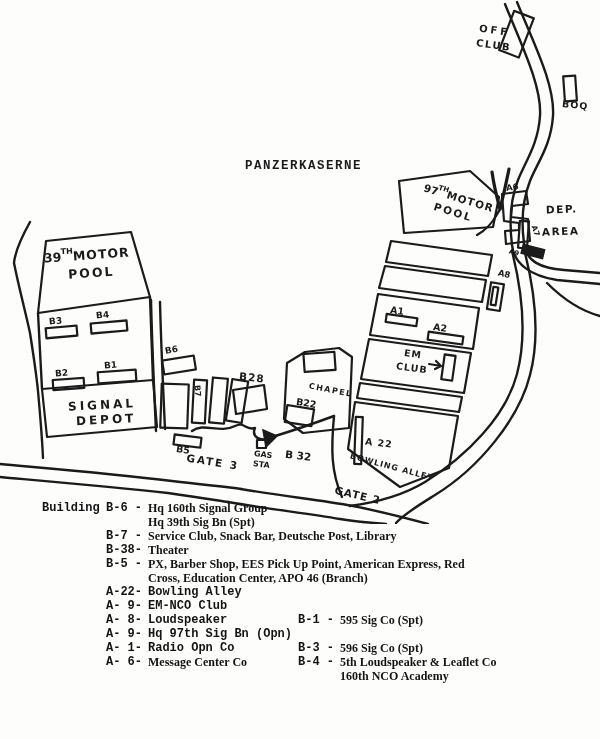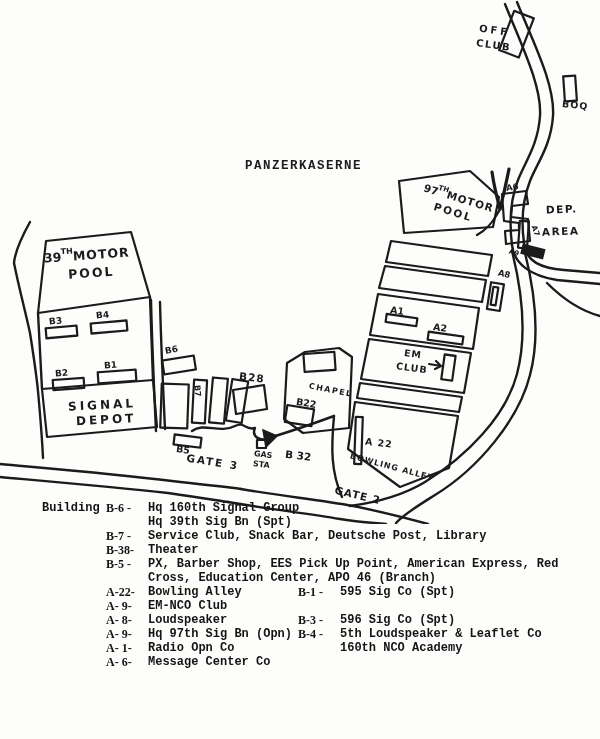--- a/index.html
+++ b/index.html
@@ -9,25 +9,25 @@
   .s{fill:none;stroke:#1b1b1b;stroke-width:2.2;stroke-linejoin:round;stroke-linecap:round;}
   .rd{fill:none;stroke:#1b1b1b;stroke-width:2.4;stroke-linejoin:round;stroke-linecap:round;}
   .rd3{fill:none;stroke:#1b1b1b;stroke-width:3.2;stroke-linejoin:round;stroke-linecap:round;}
   .fi{fill:#1b1b1b;stroke:#1b1b1b;stroke-width:1.5;}
   .legend{position:absolute;left:42px;top:501px;width:552px;color:#141414;
           font-family:"Liberation Mono",monospace;font-size:12px;font-weight:700;}
   .lrow{display:flex;height:14px;line-height:14px;white-space:pre;}
   .lprefix{flex:0 0 64px;}
   .lind64{flex:0 0 64px;}
   .lind106{flex:0 0 106px;}
-  .lcode{flex:0 0 42px;font-family:Liberation Serif, serif;}
-  .ldesc{white-space:pre;}
+  .lcode{flex:0 0 42px;}
+  .ldesc{white-space:pre;font-family:Liberation Serif, serif;}
   .ldescfix{flex:0 0 150px;white-space:pre;overflow:visible;}
   .lleft{flex:0 0 256px;display:flex;white-space:pre;}
-  .lright{display:flex;white-space:pre;}
+  .lright{display:flex;white-space:pre;margin-top:28px;}
   .lind42{flex:0 0 42px;}
 </style>
 </head>
 <body>
 
 <div class="page">
 
 <svg width="600" height="524" viewBox="0 0 600 524">
 
   <text class="mono" x="245" y="169" font-size="12.5" letter-spacing="1.5">PANZERKASERNE</text>

